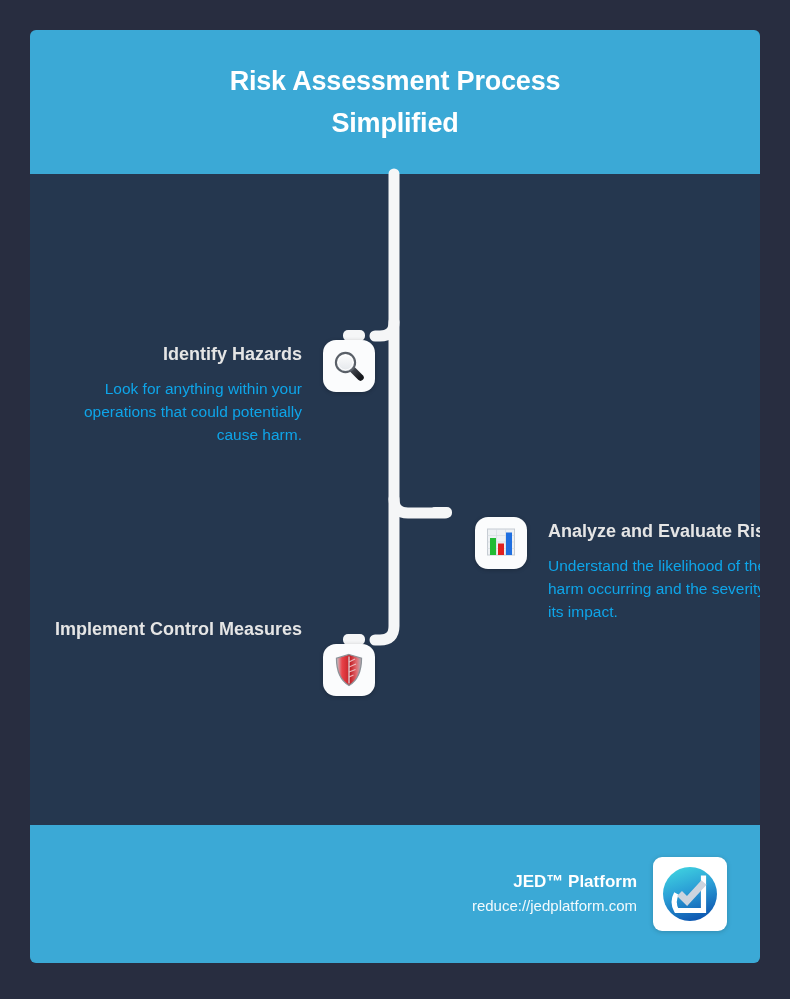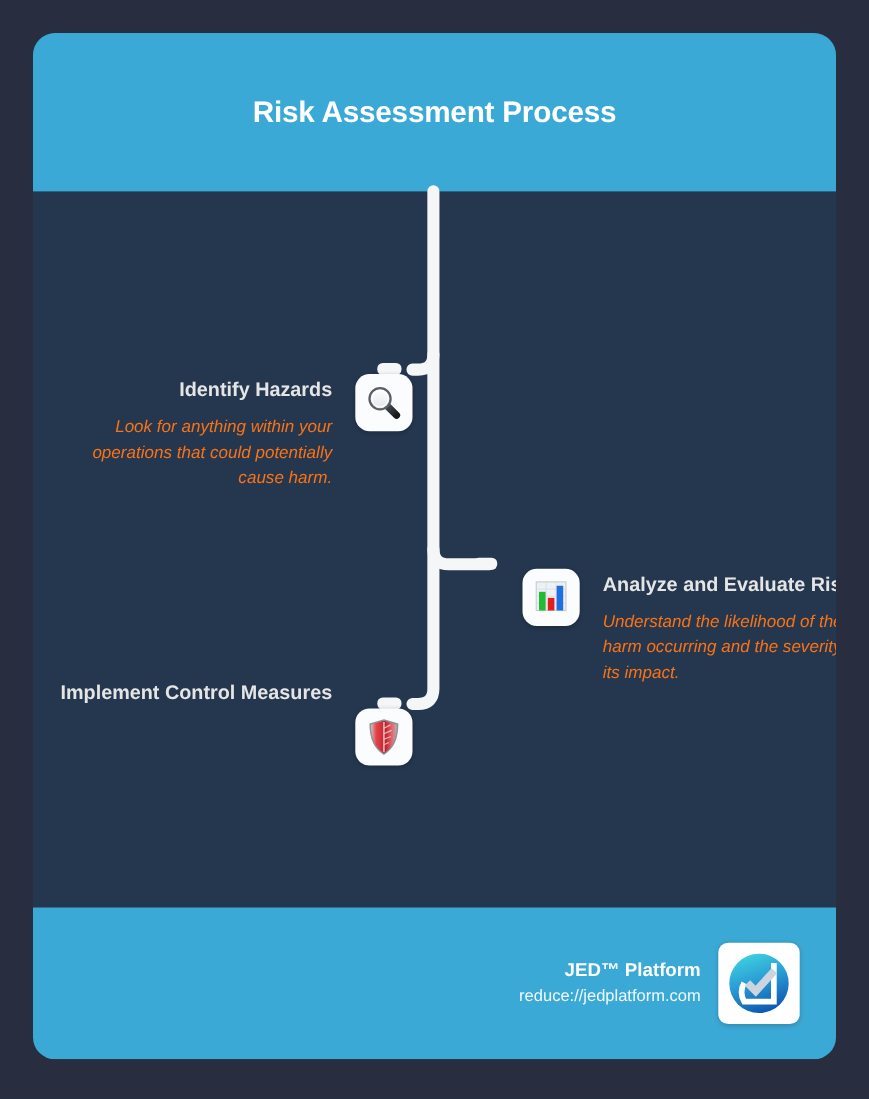--- a/index.html
+++ b/index.html
@@ -14,21 +14,21 @@
     overflow: hidden;
   }
 
   #infographic-card {
     position: absolute;
     left: 30px;
     top: 30px;
     width: 730px;
     height: 933px;
     background: #25374f;
-    border-radius: 20px;
+    border-radius: 6px;
     overflow: hidden;
   }
 
   
   #header-band {
     position: absolute;
     left: 0;
     top: 0;
     width: 730px;
     height: 144px;
@@ -70,25 +70,24 @@
     flex-direction: column;
   }
   .step-title {
     color: #e5e5e5;
     font-size: 18px;
     font-weight: bold;
     line-height: 29px;
     margin: 0;
   }
   .step-desc {
-    color: #f97316;
+    color: #0ea5e9;
     font-size: 15.5px;
     line-height: 23px;
     margin: 8px 0 0 0;
-    font-style: italic;
   }
 
   .icon-box {
     width: 52px;
     height: 52px;
     background: #fbfcfd;
     border-radius: 13px;
     display: flex;
     align-items: center;
     justify-content: center;
@@ -181,20 +180,21 @@
     box-shadow: 0 1px 5px rgba(0,0,0,0.18);
   }
 </style>
 </head>
 <body>
 
 <div id="infographic-card">
 
   <div id="header-band">
     <div class="header-line">Risk Assessment Process</div>
+    <div class="header-line">Simplified</div>
   </div>
 
   <svg id="connector-layer" viewBox="0 0 730 933" width="730" height="933" fill="none">
 
     <path d="M 364 144 L 364 596 Q 364 610 350 610 L 345 610" stroke="#f5f6f7" stroke-width="11" fill="none" stroke-linecap="round"></path>
 
     <path d="M 364 292 Q 364 306 350 306 L 345 306" stroke="#f5f6f7" stroke-width="11" fill="none" stroke-linecap="round"></path>
 
     <path d="M 364 469 Q 364 483 378 483 L 415 483" stroke="#f5f6f7" stroke-width="11" fill="none" stroke-linecap="round"></path>
 

